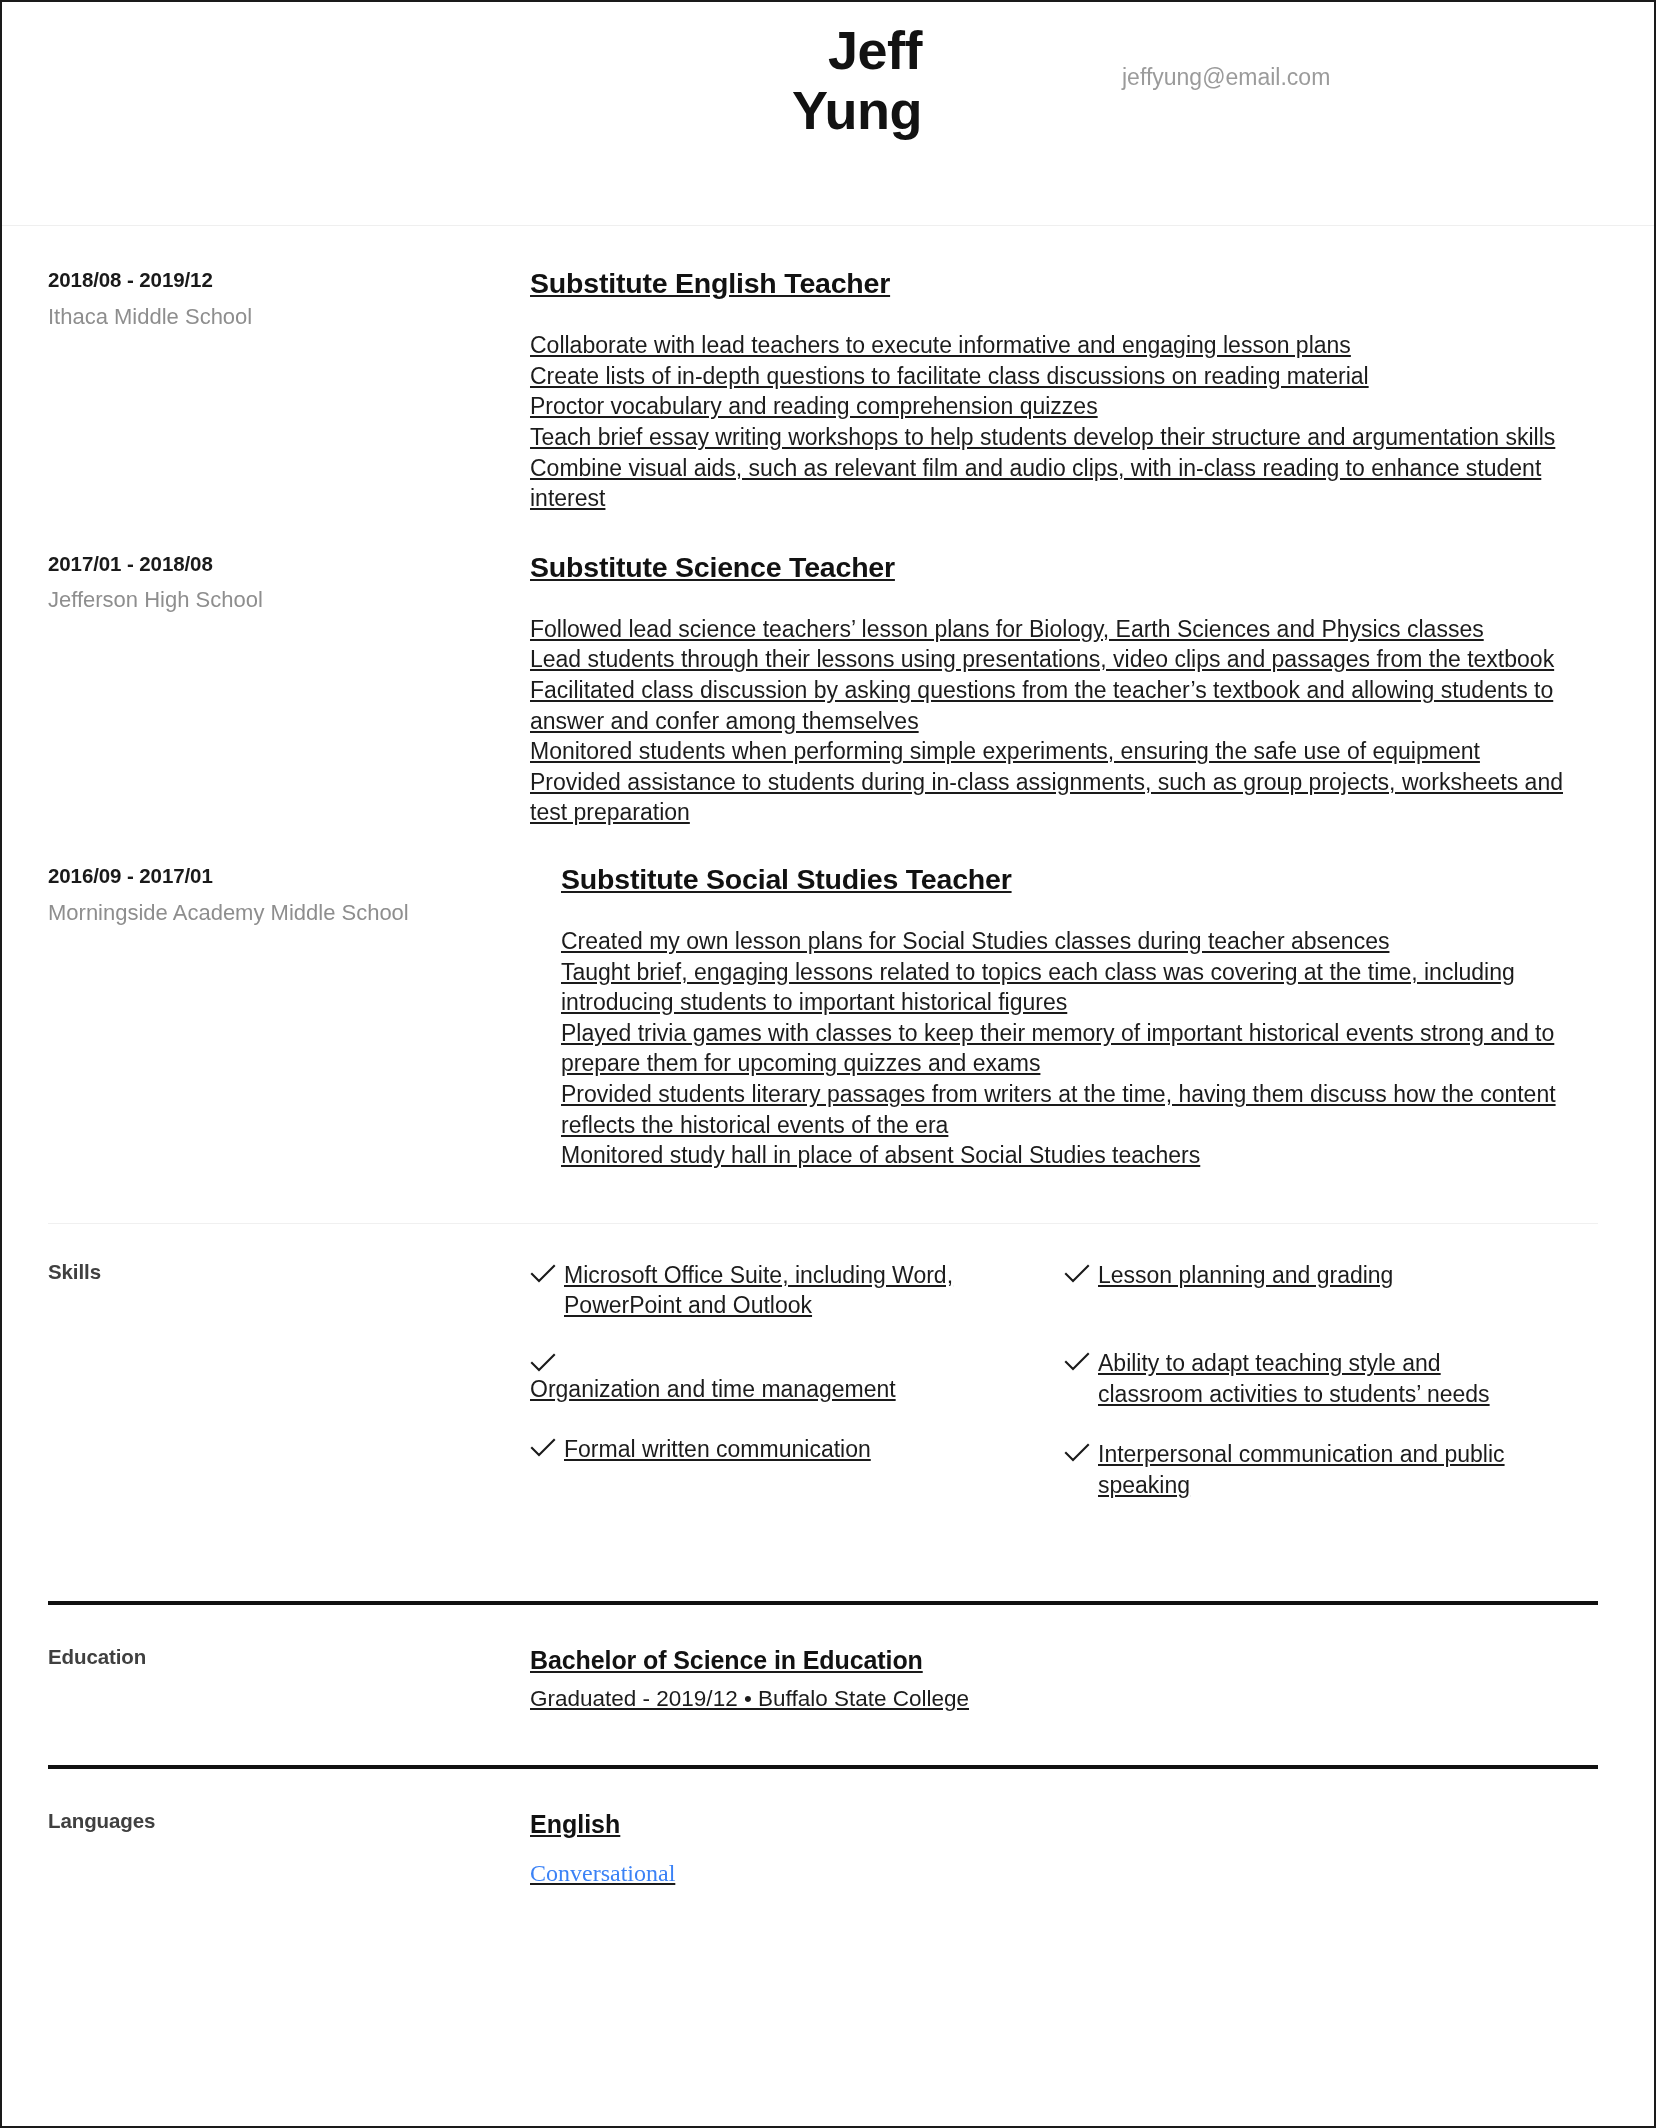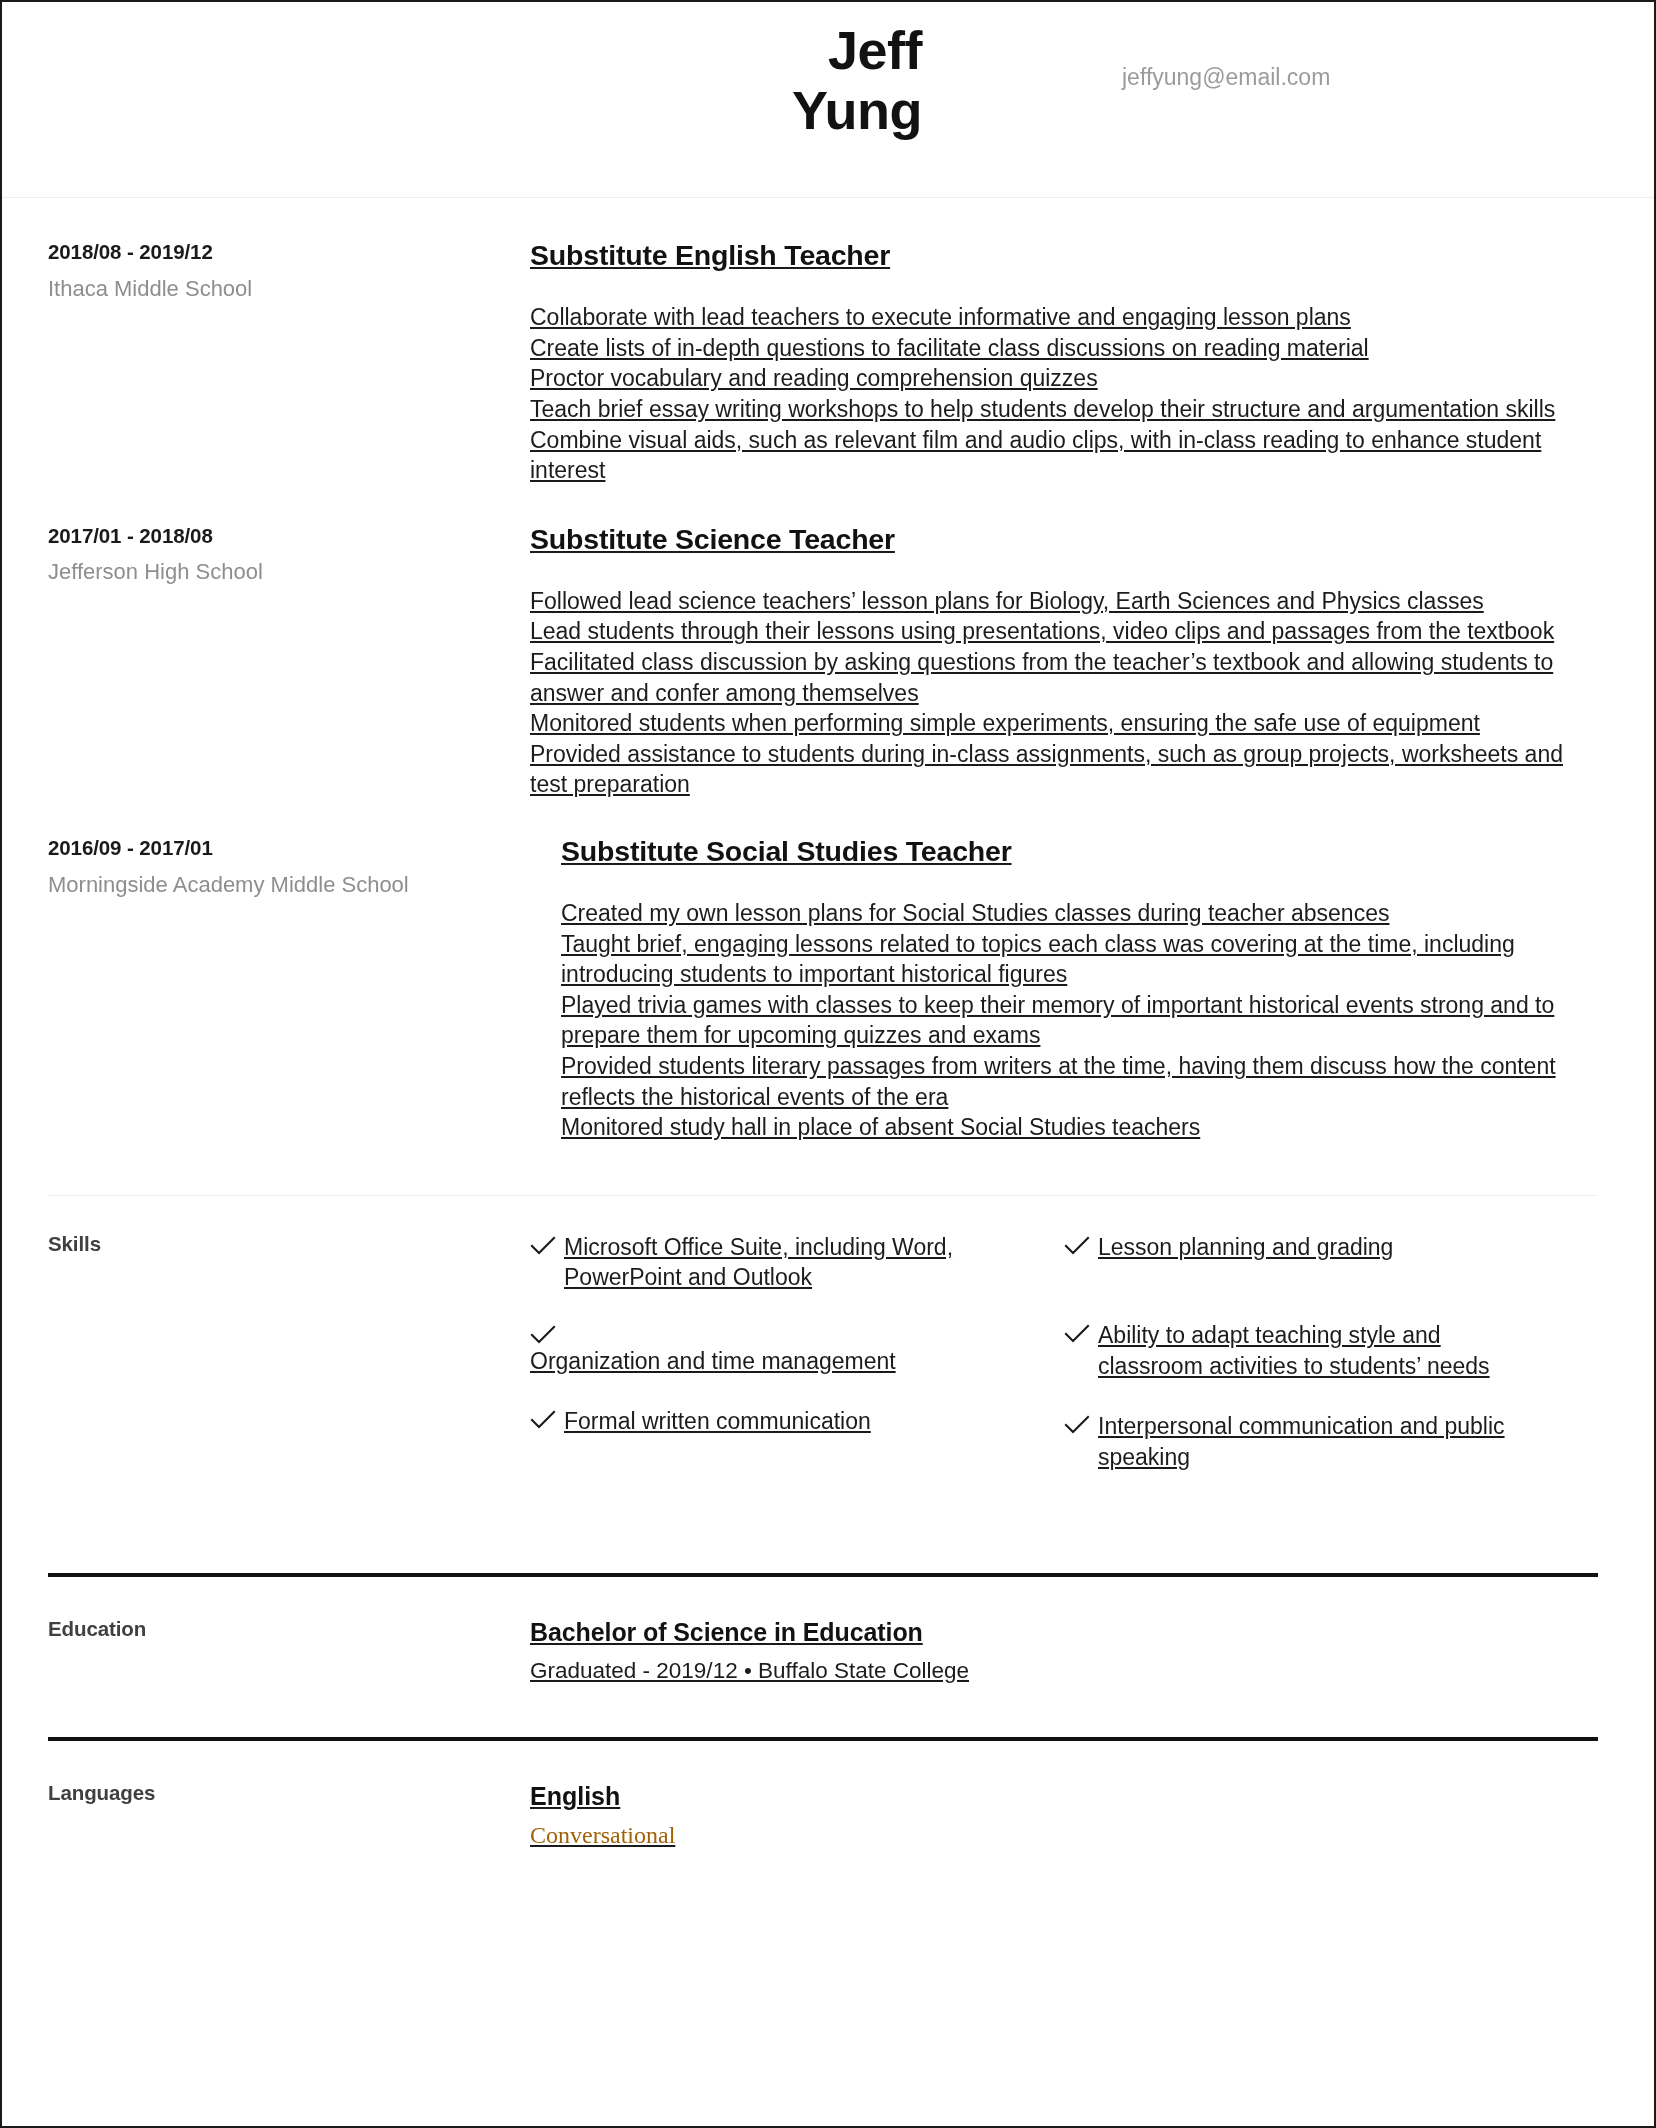--- a/index.html
+++ b/index.html
@@ -15,21 +15,21 @@
     box-sizing: border-box;
     border: 2px solid #1a1a1a;
     font-family: "Liberation Sans", sans-serif;
     color: #1a1a1a;
     overflow: hidden;
   }
 
   
   .header {
     position: relative;
-    height: 196px;
+    height: 224px;
     border-bottom: 1px solid #efefef;
     box-sizing: border-box;
   }
   .name-block {
     position: absolute;
     left: 500px;
     top: 18px;
     width: 420px;
     text-align: right;
   }
@@ -163,23 +163,23 @@
   }
   .lang-name {
     font-size: 25px;
     font-weight: bold;
     color: #121212;
     line-height: 1.25;
   }
   .lang-level {
     font-family: "Liberation Serif", serif;
     font-size: 24px;
-    color: #a16207;
+    color: #3b82f6;
     line-height: 1.3;
-    margin-top: 8px;
+    margin-top: 18px;
   }
 </style>
 </head>
 <body>
 
 <div class="page">
 
   <div class="header">
     <div class="name-block">
       <div class="name-line">Jeff</div>

